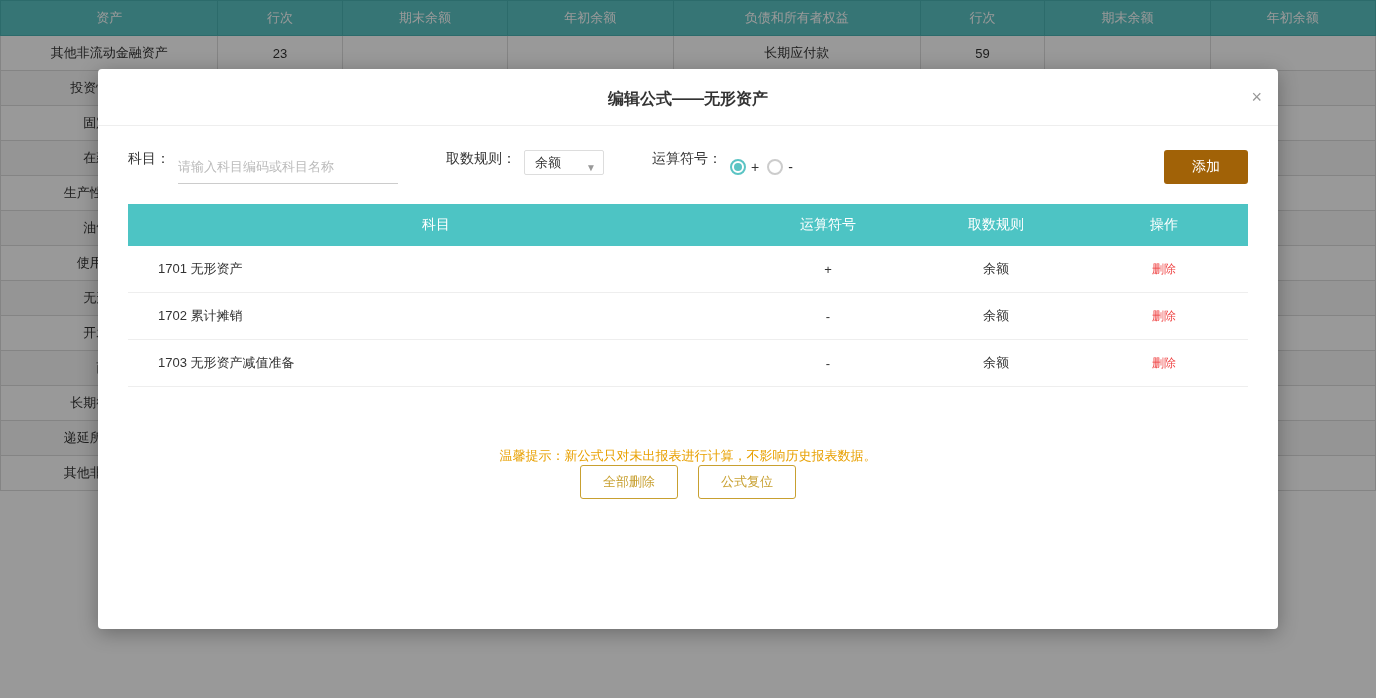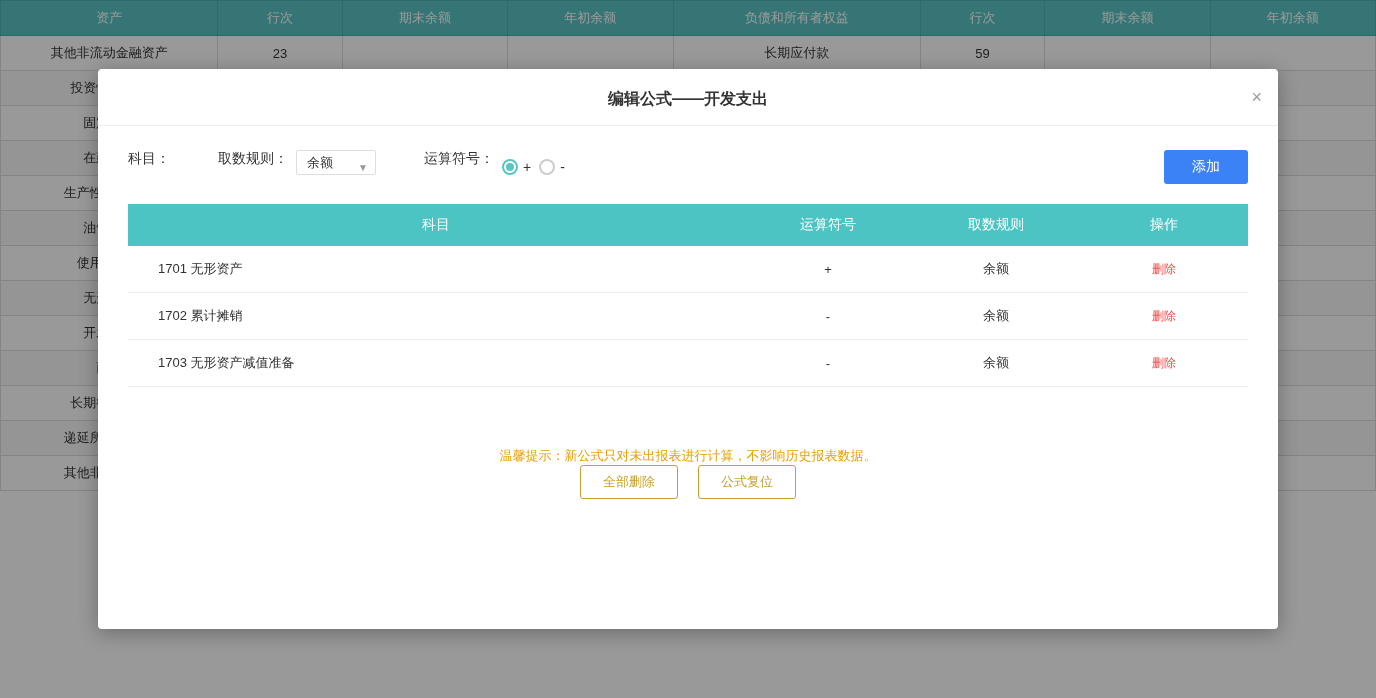--- a/index.html
+++ b/index.html
@@ -188,21 +188,21 @@
       border-color: #ccc;
     }
 
     .radio-label {
       font-size: 14px;
       color: #333;
     }
 
     
     .btn-add {
-      background: #3b82f6;
+      background: #a16207;
       color: #fff;
       border: none;
       padding: 8px 28px;
       border-radius: 3px;
       font-size: 14px;
       cursor: pointer;
       white-space: nowrap;
       margin-left: auto;
     }
 
@@ -421,28 +421,29 @@
           <td></td>
       </tr>
     </tbody>
   </table>
 </div>
 
 <div class="overlay">
   <div class="modal">
 
     <div class="modal-header">
-      <span>编辑公式——开发支出</span>
+      <span>编辑公式——无形资产</span>
       <button class="modal-close">×</button>
     </div>
 
     <div class="modal-body">
 
       <div class="form-row">
         <span class="form-label">科目：</span>
+        <input class="form-input" type="text" placeholder="请输入科目编码或科目名称" style="">
 
         <span class="form-label" style="margin-left:40px;">取数规则：</span>
         <div class="select-wrap">
           <select class="form-select">
             <option>余额</option>
           </select>
         </div>
 
         <span class="form-label" style="margin-left:40px;">运算符号：</span>
 

